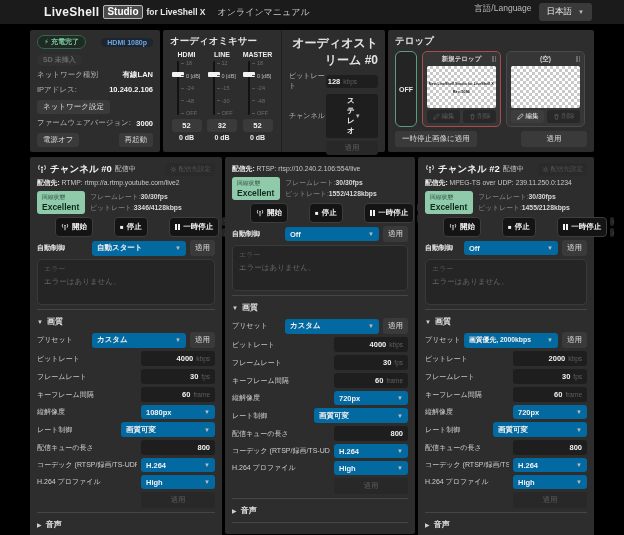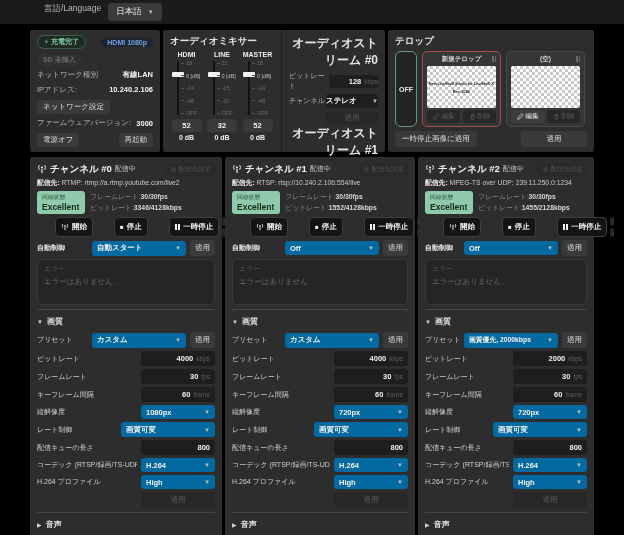--- a/index.html
+++ b/index.html
@@ -48,21 +48,21 @@
   .mx-tick{display:flex;align-items:center;gap:2px;font-size:5.5px;color:#6e6e6e;line-height:6px;}
   .mx-tick i{display:block;width:3px;height:1px;background:#555;}
   .mx-tick.bright{color:#bdbdbd;}
   .mx-val{margin-top:3px;width:30px;background:#3a3a3a;border:none;border-radius:3px;color:#f2f2f2;font-weight:bold;font-size:7.5px;padding:2px 0;cursor:pointer;}
   .mx-db{font-size:7px;font-weight:bold;color:#f0f0f0;margin-top:2px;}
   .vdiv{width:1px;background:#1e1e1e;}
   .streams{flex:1;padding:5px 7px;display:flex;flex-direction:column;justify-content:space-between;}
   .stream-title{font-size:12px;font-weight:bold;color:#e3e3e3;margin-bottom:2px;text-align:right;}
   .srow{display:flex;align-items:center;justify-content:space-between;margin-bottom:3px;}
   .slabel{font-size:7px;color:#b5b5b5;}
-  .sinput,.sselect{width:52px;background:#1e1e1e;border-radius:3px;padding:2px 0;display:flex;align-items:center;font-size:7.5px;cursor:pointer;}
+  .sinput,.sselect{width:52px;background:#1e1e1e;border-radius:3px;padding:2px 21px;display:flex;align-items:center;font-size:7.5px;cursor:pointer;}
   .sinput{justify-content:flex-end;gap:3px;}
   .sselect{justify-content:space-between;}
   .srow.apply{justify-content:flex-end;margin-bottom:0;}
   .srow.apply .btn{width:52px;text-align:center;}
   
   .telop{flex:1;padding:5px 7px;display:flex;flex-direction:column;}
   .telop-body{display:flex;gap:5px;margin-top:3px;flex:1;}
   .telop-off{width:22px;height:76px;background:#242424;border:1px solid #5d9b82;border-radius:6px;color:#e8e8e8;font-size:7px;font-weight:bold;cursor:pointer;padding:0;}
   .tcard{width:79px;height:76px;background:#363636;border:1px solid #4a4a4a;border-radius:5px;padding:3px 4px;display:flex;flex-direction:column;}
   .tcard.active{border-color:#a84c4c;}
@@ -114,20 +114,26 @@
   .qapply{display:flex;justify-content:flex-end;margin:2px 0;}
   .qapply .btn{width:74px;text-align:center;padding:3px 0;}
   svg.ic{display:block;}
 </style>
 </head>
 <body>
 
 <div class="page">
 
   <header class="topbar">
+    <div class="brand">
+      <span class="brand-name">LiveShell</span>
+      <span class="brand-badge">Studio</span>
+      <span class="brand-suffix">for LiveShell X</span>
+      <span class="manual">オンラインマニュアル</span>
+    </div>
     <div class="lang">
       <span>言語/Language</span>
       <button class="lang-btn">
         <span>日本語</span>
         <span class="caret">▼</span>
       </button>
     </div>
   </header>
 
   <div class="content">
@@ -515,36 +521,20 @@
             <button class="btn dim">適用</button>
           </div>
         <hr>
         <div class="sect">
           <span class="tri">▶</span>
           <span>音声</span>
         </div>
       </section>
 
       <section class="panel ch">
-        <div class="ch-head">
-          <svg class="ic" width="10" height="10" viewBox="0 0 10 10">
-              <path d="M5 5v4" stroke="#eee" stroke-width="1.2" fill="none"></path>
-              <circle cx="5" cy="3.5" r="1.1" fill="#eee"></circle>
-              <path d="M2.3 1.2a4.3 4.3 0 0 0 0 4.6M7.7 1.2a4.3 4.3 0 0 1 0 4.6" stroke="#eee" stroke-width="1" fill="none"></path>
-            </svg>
-          <span class="ch-title">チャンネル #1</span>
-          <span class="ch-status">配信中</span>
-          <button class="dest-btn">
-            <svg class="ic" width="7" height="7" viewBox="0 0 10 10">
-                <circle cx="5" cy="5" r="2" fill="none" stroke="#555" stroke-width="1"></circle>
-                <path d="M5 1v1.5M5 7.5V9M1 5h1.5M7.5 5H9M2.2 2.2l1 1M6.8 6.8l1 1M7.8 2.2l-1 1M3.2 6.8l-1 1" stroke="#555" stroke-width="1"></path>
-              </svg>
-            <span>配信先設定</span>
-          </button>
-        </div>
         <div class="dest"><b>配信先:</b> <span>RTSP: rtsp://10.240.2.106:554/live</span></div>
         <div class="statusrow">
           <div class="line-badge">
             <div class="t">回線状態</div>
             <div class="v">Excellent</div>
           </div>
           <div class="stats">
             <div><span>フレームレート:</span><b>30/30fps</b></div>
             <div><span>ビットレート:</span><b>1552/4128kbps</b></div>
           </div>

